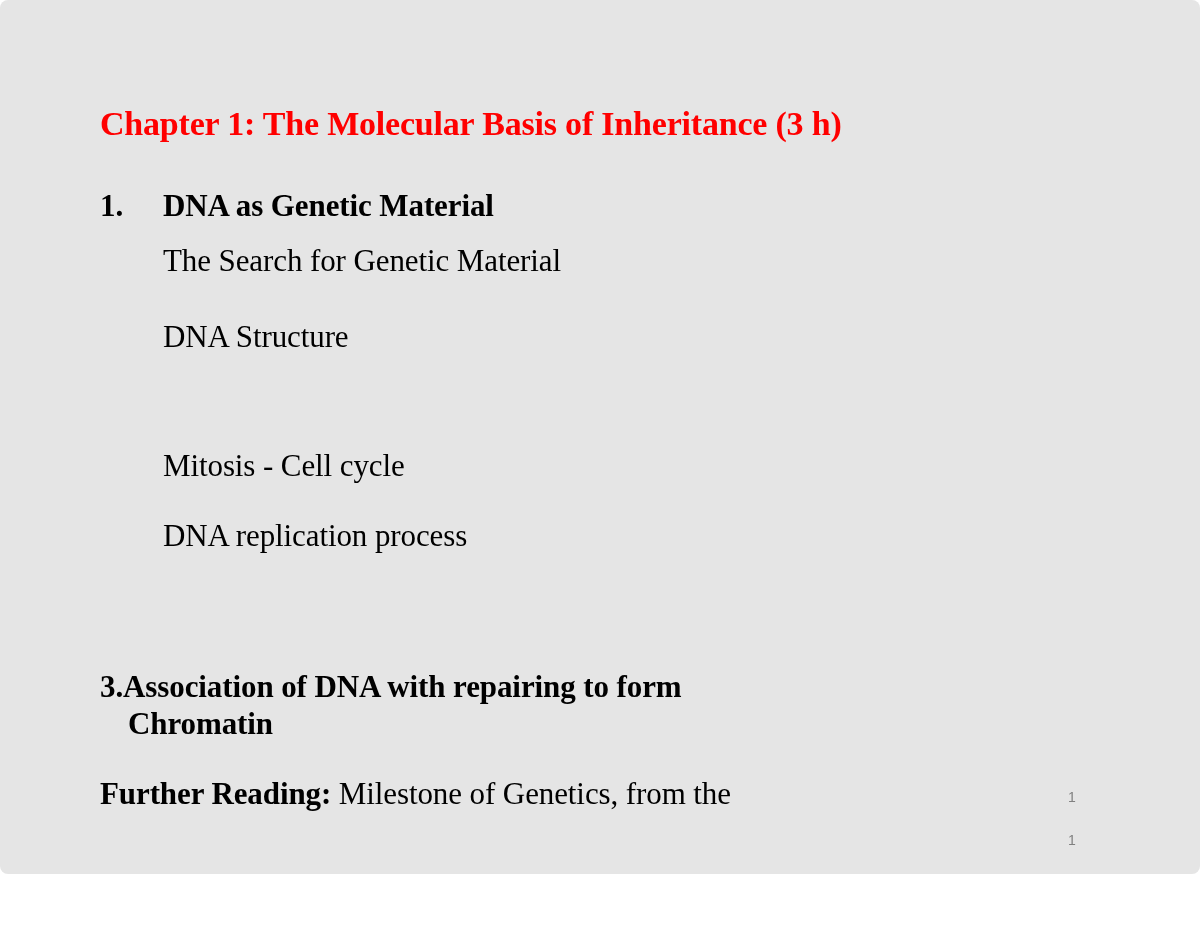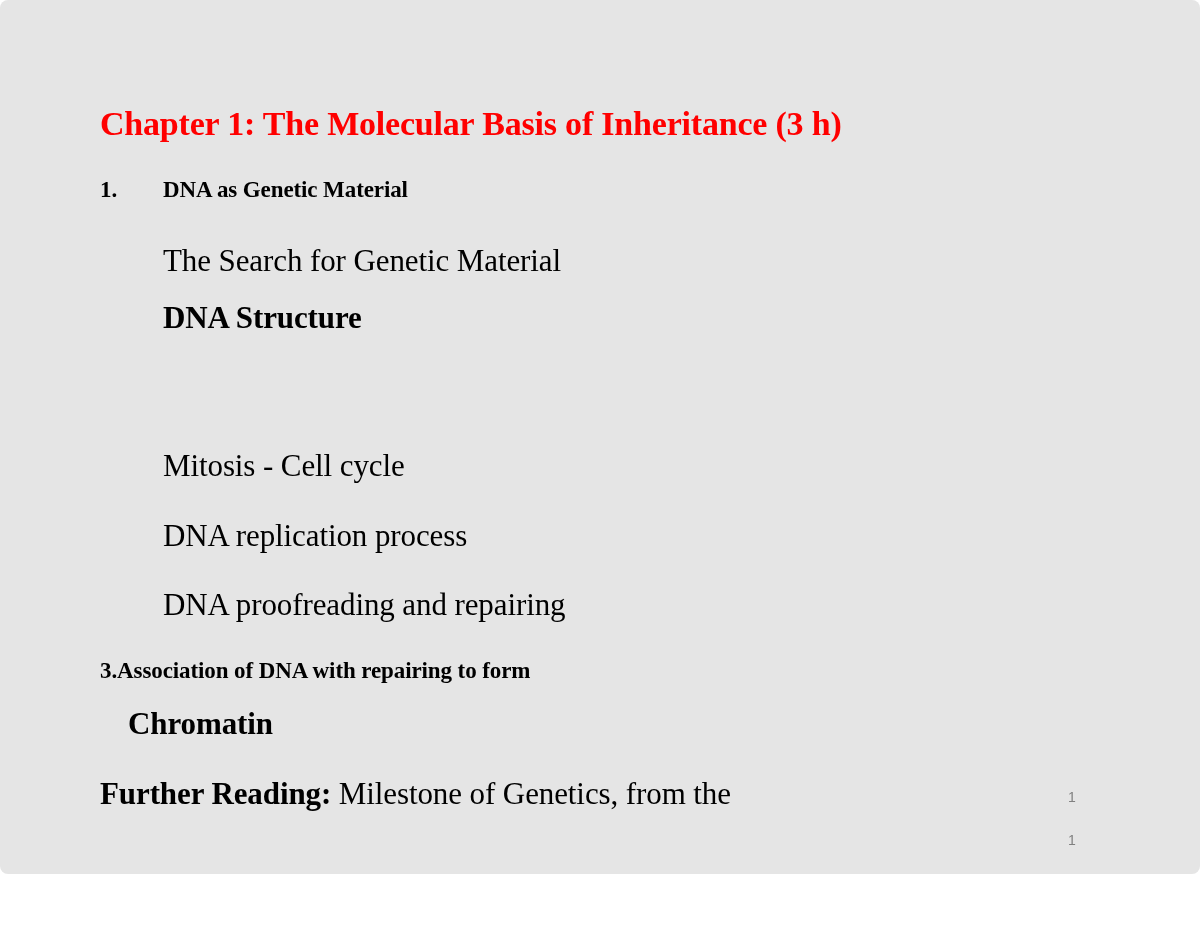--- a/index.html
+++ b/index.html
@@ -28,25 +28,26 @@
   #title-line {
     left: 100px;
     top: 107px;
     font-size: 34px;
     font-weight: bold;
     color: #ff0000;
     letter-spacing: -0.2px;
   }
   
   .heading {
-    font-size: 23px;
+    font-size: 31px;
     font-weight: bold;
     color: #000000;
     left: 100px;
     letter-spacing: -0.1px;
+    margin-top: 12px;
   }
   .heading .num-wide {
     display: inline-block;
     width: 63px;
   }
   
   .subitem {
     font-size: 31px;
     font-weight: normal;
     color: #000000;
@@ -96,28 +97,27 @@
 <body>
 
 <div id="slide">
 
   <div class="line" id="title-line">Chapter 1: The Molecular Basis of Inheritance (3 h)</div>
 
   <div class="line heading" style="top:178px;"><span class="num-wide">1.</span><span>DNA as Genetic Material</span></div>
 
   <div class="line subitem" style="top:245px;">The Search for Genetic Material</div>
 
-  <div class="line subitem" style="top:302px;font-weight:bold;">DNA Structure</div>
+  <div class="line subitem" style="top:321px;">DNA Structure</div>
 
 
   <div class="line subitem" style="top:450px;">Mitosis - Cell cycle</div>
 
   <div class="line subitem" style="top:520px;">DNA replication process</div>
 
-  <div class="line subitem" style="top:589px;">DNA proofreading and repairing</div>
 
   <div class="line heading" style="top:659px;"><span>3.</span><span>Association of DNA with repairing to form</span></div>
 
   <div class="line" id="heading-3-cont" style="top:708px;">Chromatin</div>
 
   <div class="line" id="further-line1"><span class="fr-label">Further Reading:</span><span class="fr-rest"> Milestone of Genetics, from the</span></div>
 
 
   <div class="page-number" id="page-number-1">1</div>
 

